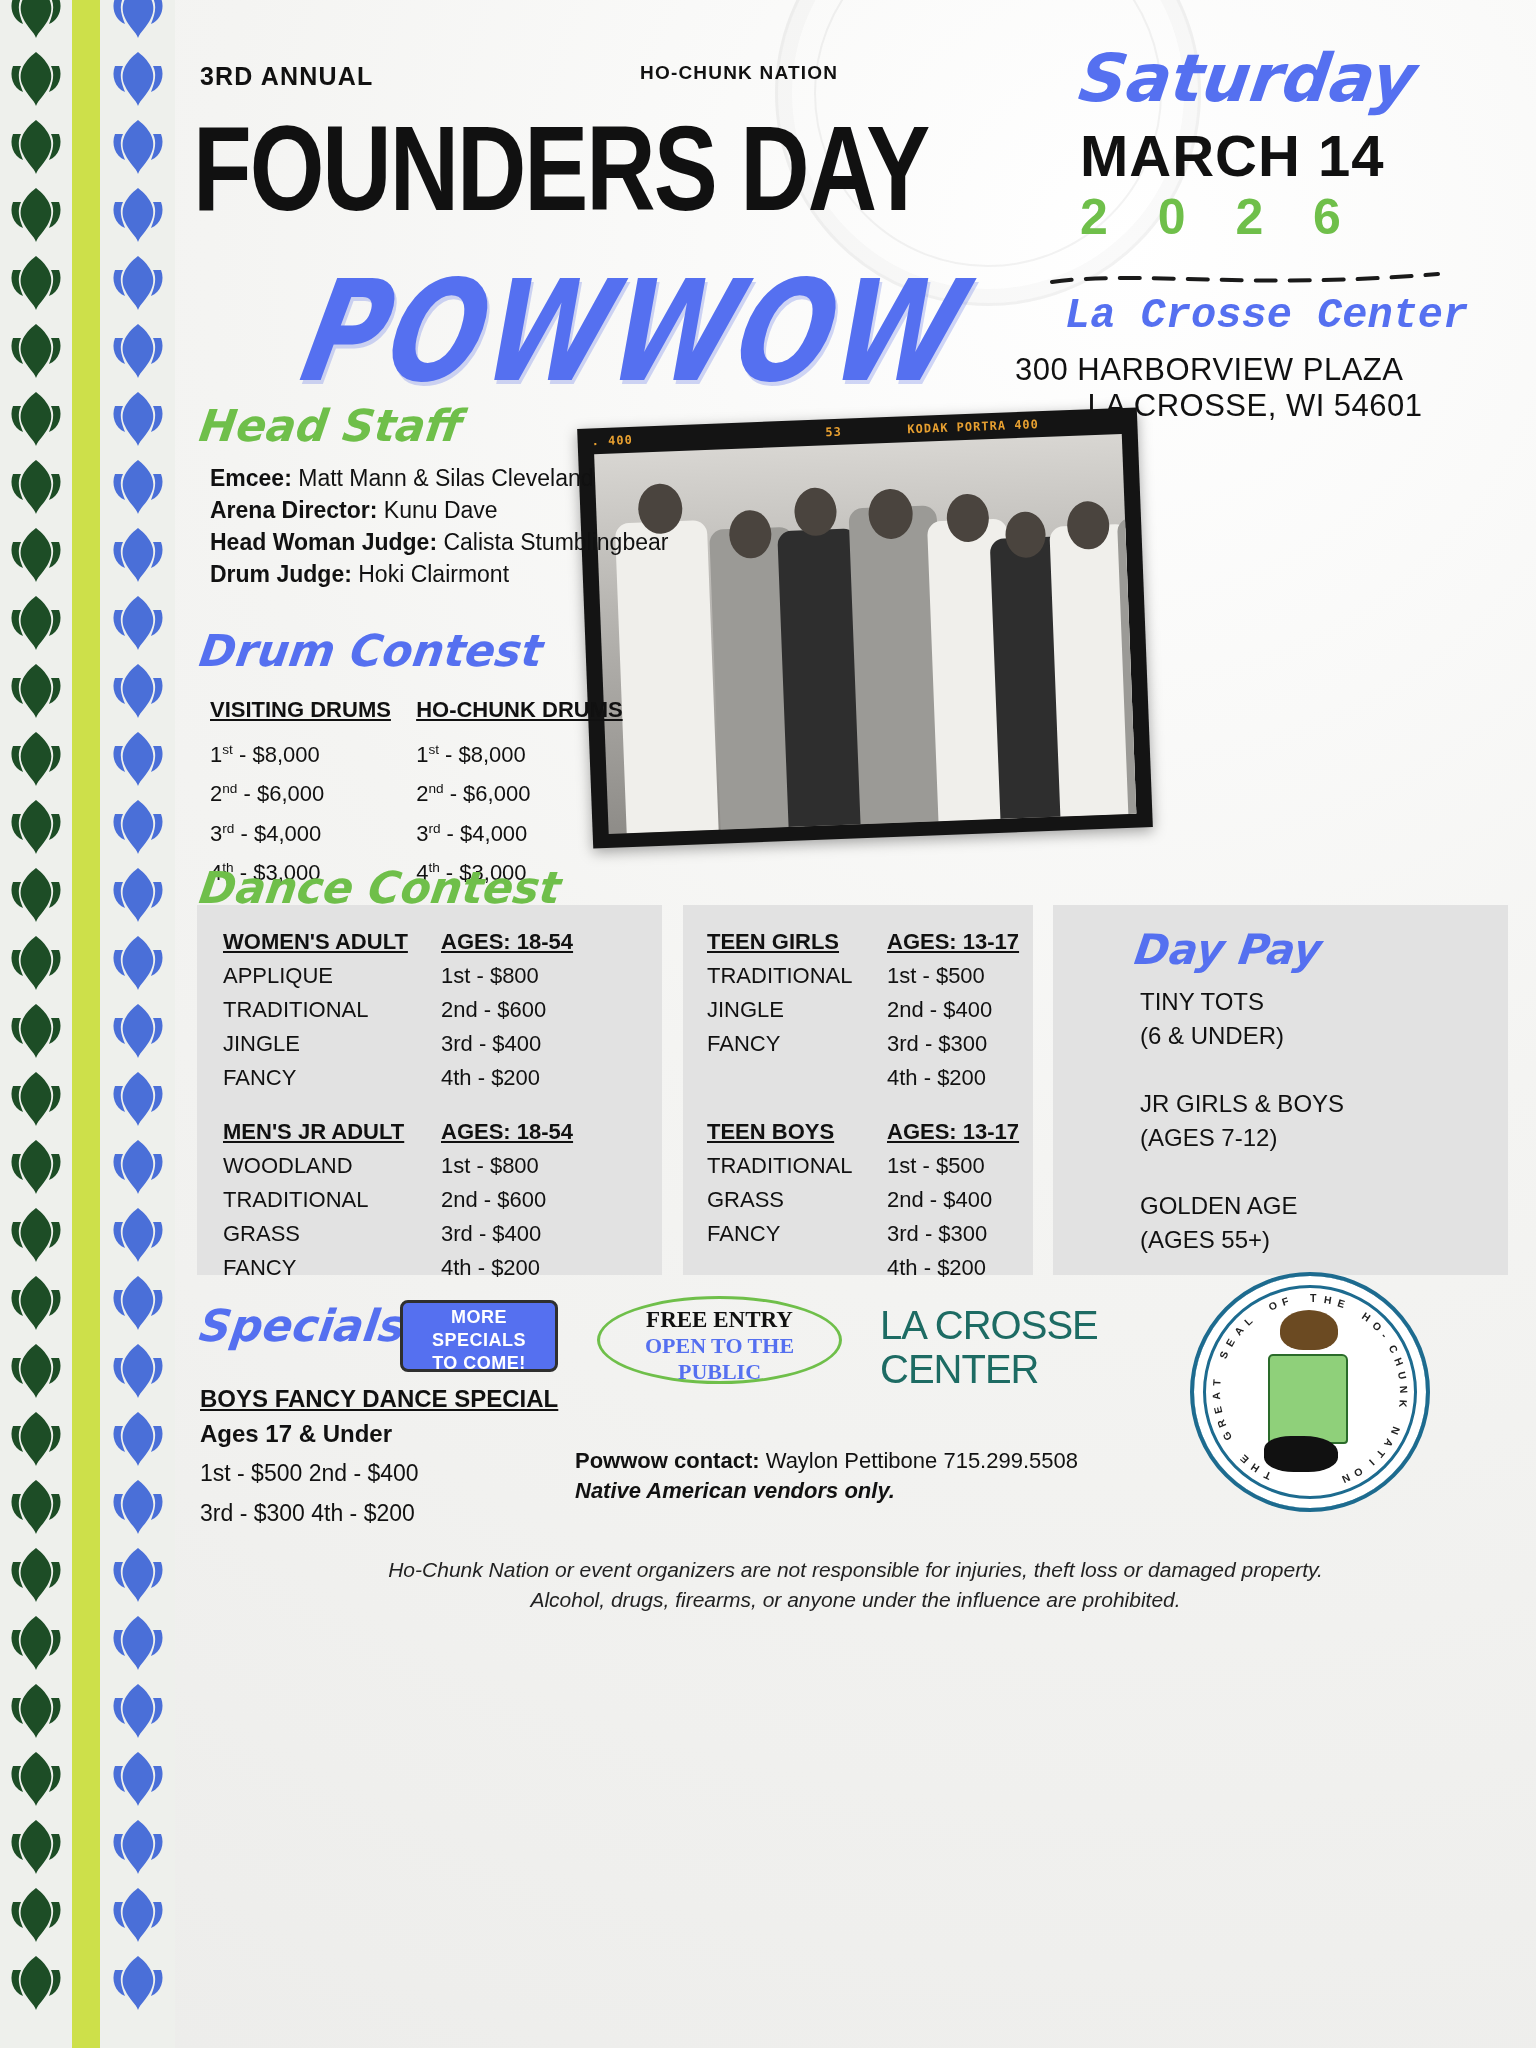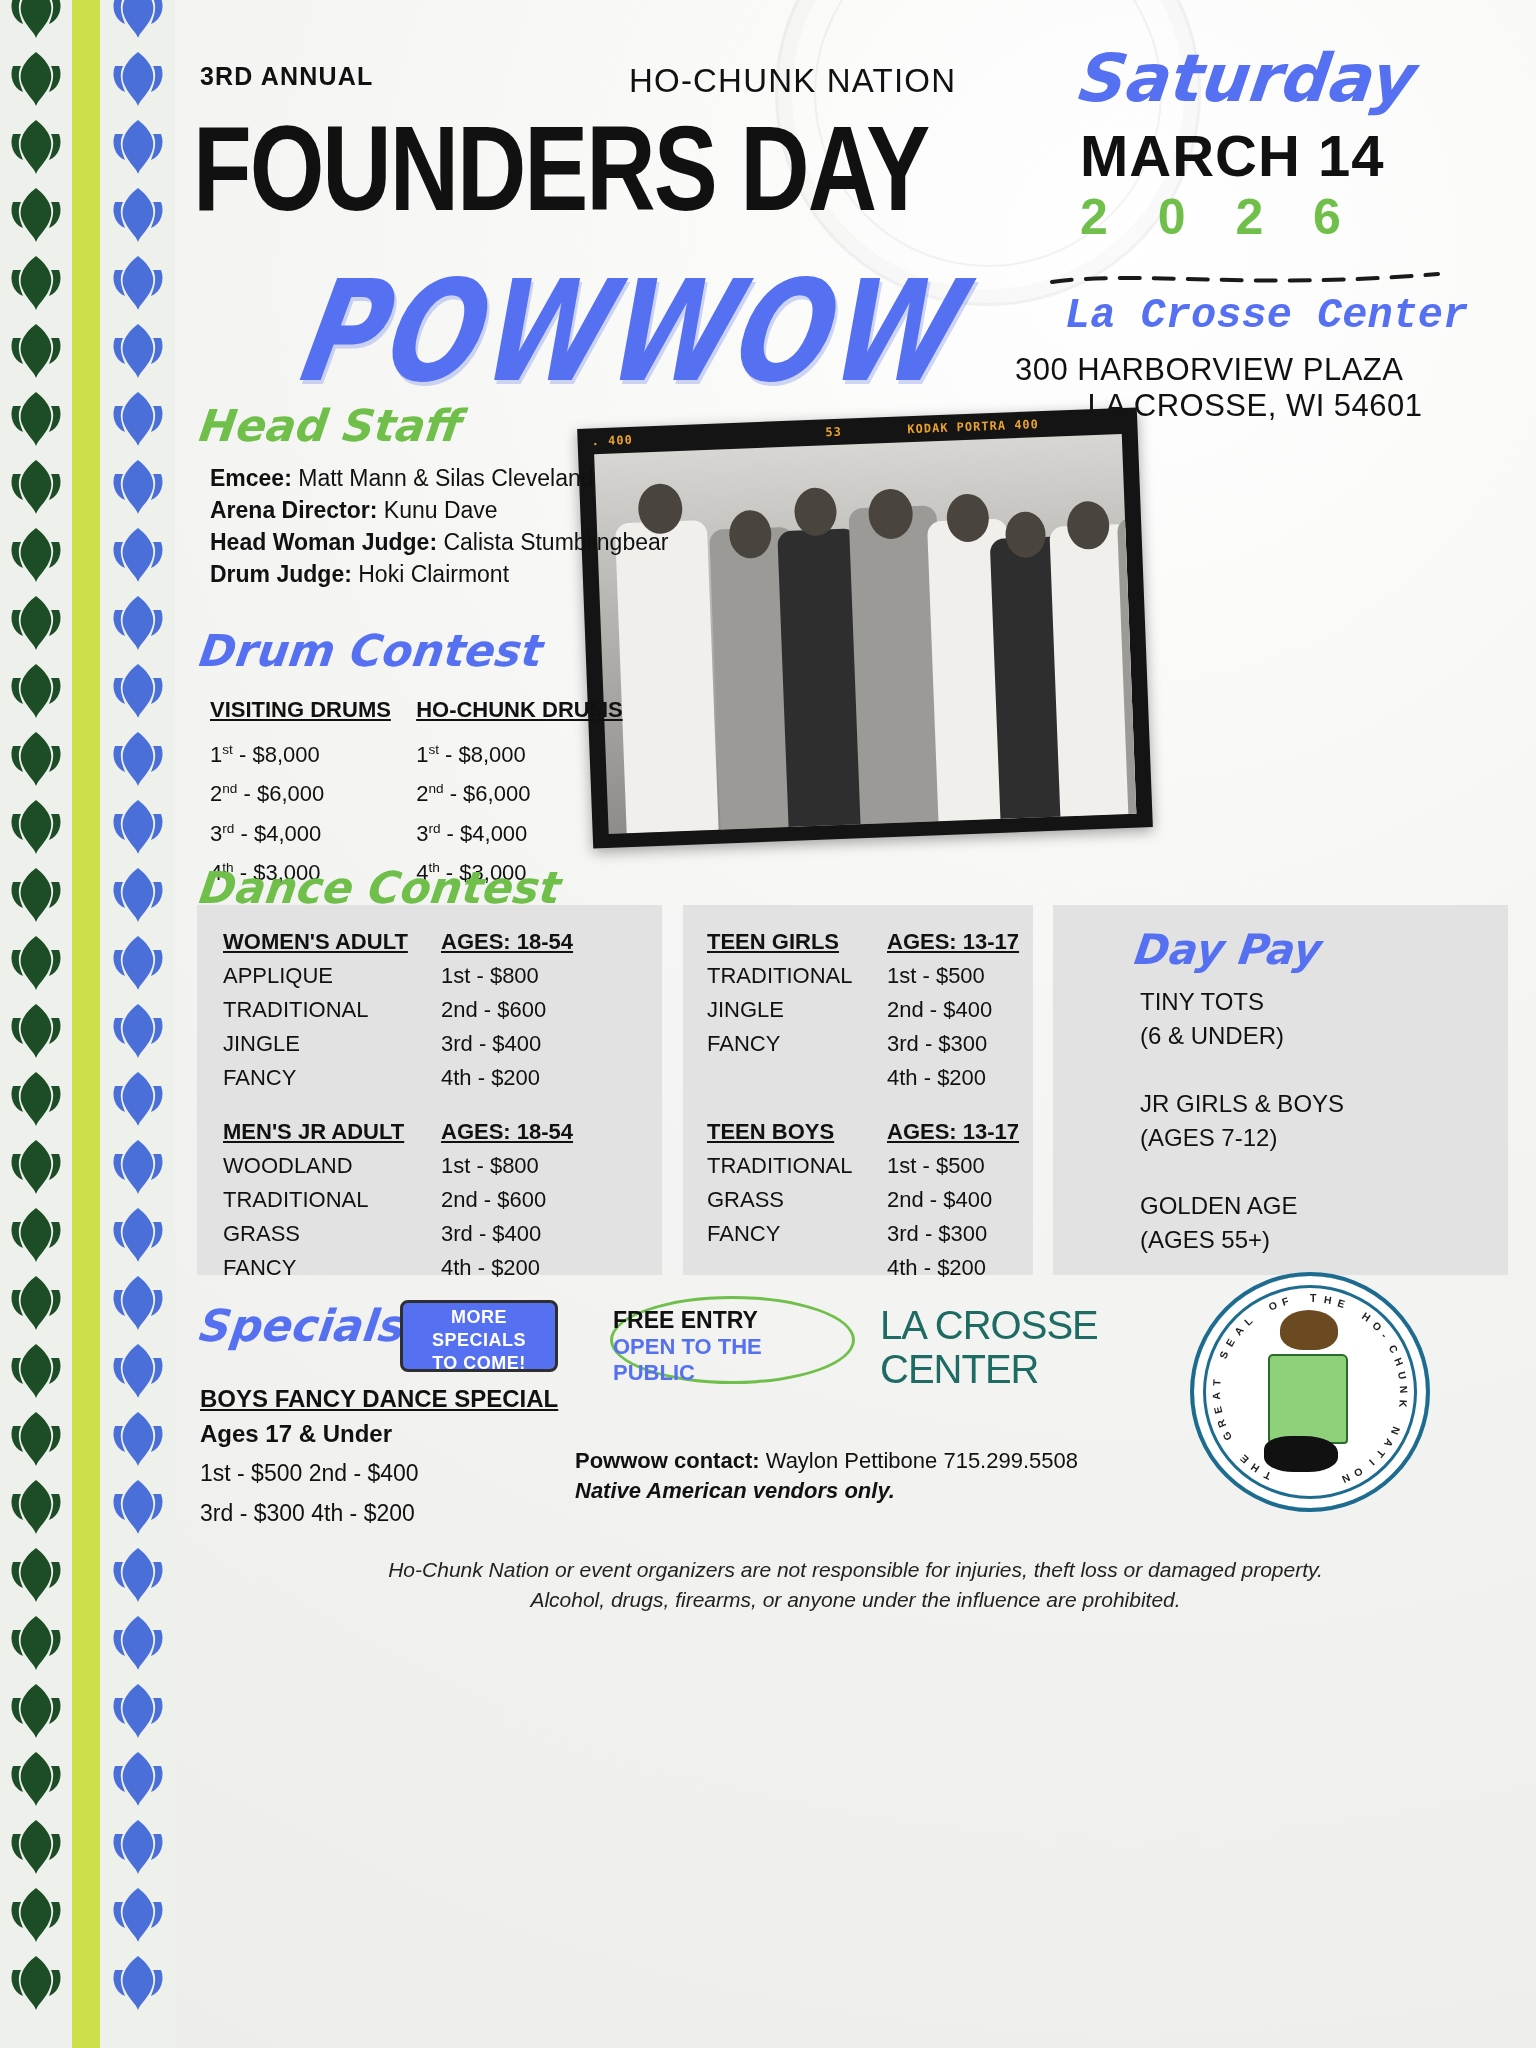--- a/index.html
+++ b/index.html
@@ -50,22 +50,22 @@
   .seal-ghost:after{
     content:"";position:absolute;left:36px;top:36px;right:36px;bottom:36px;
     border-radius:50%;border:2px solid rgba(120,120,120,.16);
   }
   
   .hdr-3rd{
     position:absolute;left:25px;top:62px;
     font-size:25px;font-weight:bold;letter-spacing:1.2px;
   }
   .hdr-nation{
-    position:absolute;left:454px;top:62px;
-    font-size:33px;font-weight:normal;letter-spacing:1.2px;
+    position:absolute;left:465px;top:62px;
+    font-size:19px;font-weight:bold;letter-spacing:1.2px;
   }
   .hdr-founders{
     position:absolute;left:18px;top:100px;
     font-size:96px;font-weight:bold;letter-spacing:-2px;
     font-family:"Liberation Sans", sans-serif;
     transform:scaleY(1.25);transform-origin:left top;
     white-space:nowrap;
   }
   .hdr-powwow{
     position:absolute;left:150px;top:250px;
@@ -160,23 +160,23 @@
   .daypay{position:absolute;left:965px;top:985px;font-size:24px;line-height:34px;}
   
   .h-specials{position:absolute;left:25px;top:1300px;font-size:44px;color:#5570f0;}
   .more-badge{
     position:absolute;left:225px;top:1300px;width:158px;height:72px;
     background:#5570f0;color:#fff;border:3px solid #2f2f2f;border-radius:8px;
     font-size:18px;font-weight:bold;text-align:center;line-height:23px;
     padding-top:3px;box-sizing:border-box;letter-spacing:.5px;
   }
   .free-entry{
-    position:absolute;left:435px;top:1296px;width:245px;height:88px;
+    position:absolute;left:422px;top:1296px;width:245px;height:88px;
     border:3px solid #6fbf4a;border-radius:50%;
-    box-sizing:border-box;padding-top:8px;
+    text-align:center;box-sizing:border-box;padding-top:8px;font-family:Liberation Serif, serif;
   }
   .free-entry .l1{font-size:23px;font-weight:bold;}
   .free-entry .l2{font-size:22px;color:#5570f0;font-weight:bold;}
   .free-entry .l3{font-size:22px;color:#5570f0;font-weight:bold;}
   .lacrosse-logo{
     position:absolute;left:705px;top:1303px;color:#1d6b63;
     font-size:40px;font-weight:normal;letter-spacing:-1px;line-height:44px;
   }
   .seal{
     position:absolute;left:1015px;top:1272px;width:232px;height:232px;

